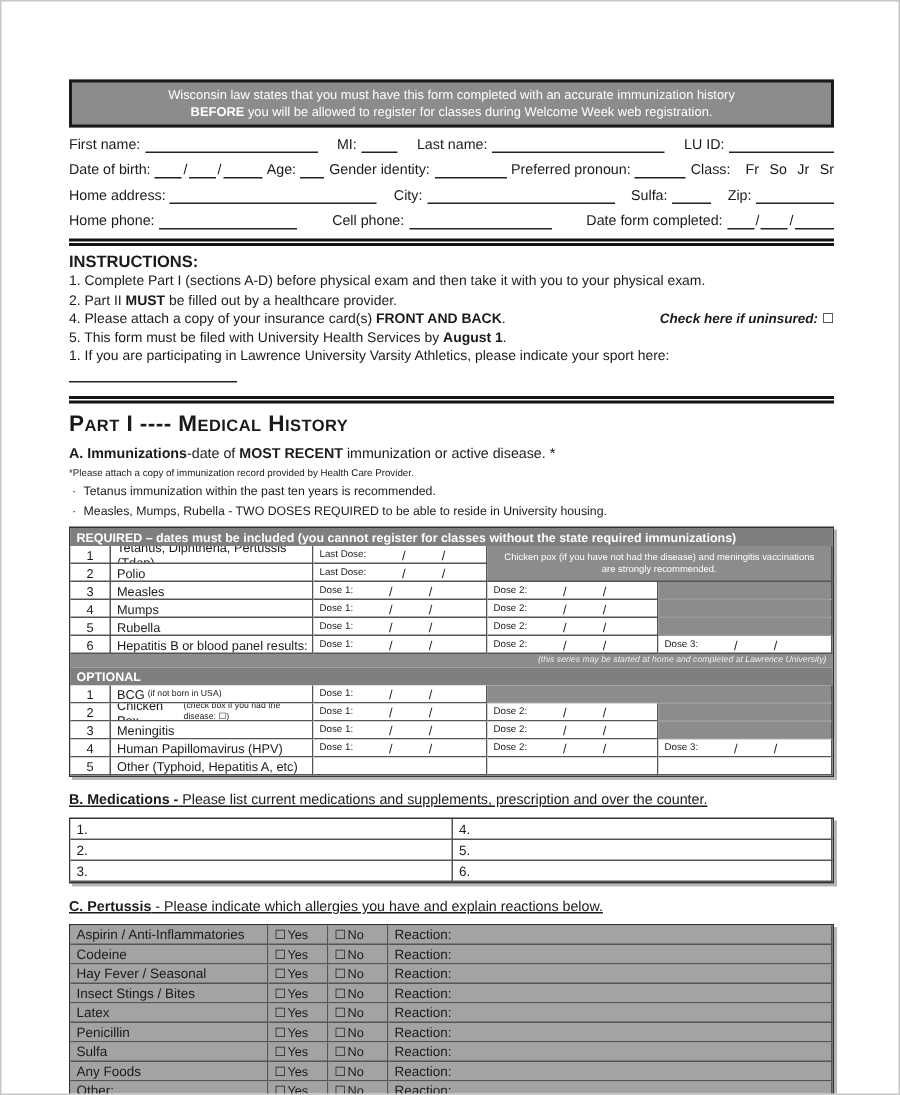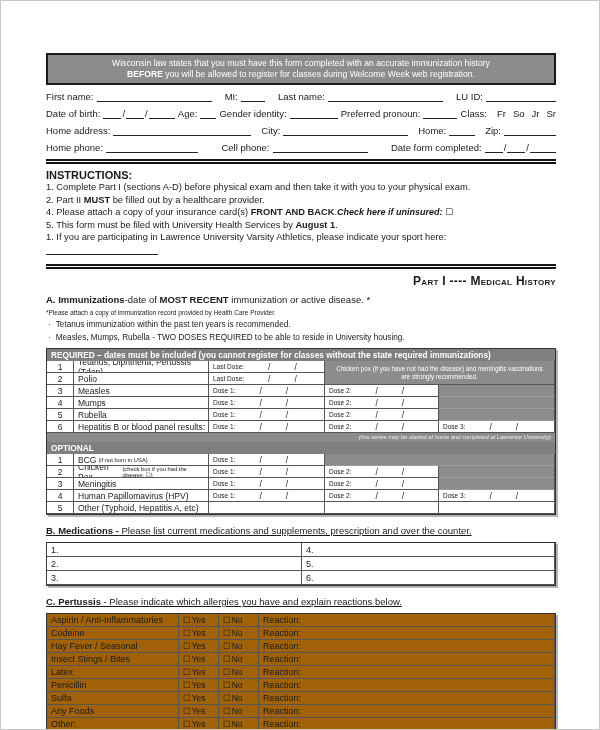--- a/index.html
+++ b/index.html
@@ -18,25 +18,25 @@
   .fg{display:flex;align-items:flex-end;}
   .lbl{padding-right:3px;}
   .blank{border-bottom:1px solid #222;height:10px;display:inline-block;}
   .slash{padding:0 1px;}
   .copt{margin-left:7px;}
 
   .rule{height:1px;border-top:2px solid #141414;border-bottom:2px solid #141414;margin-top:6px;}
 
   .ins-title{font-weight:bold;font-size:11px;margin-top:5px;}
   .ins-item{font-size:9.3px;line-height:11.5px;margin-top:1px;}
-  .ins-flex{display:flex;justify-content:flex-start;align-items:flex-end;}
+  .ins-flex{display:flex;justify-content:space-between;align-items:flex-end;}
   .unins{font-size:9px;font-style:italic;font-weight:bold;}
   .cb{font-style:normal;font-weight:normal;}
 
-  .part-head{font-weight:bold;font-variant:small-caps;text-align:right;font-size:12px;margin-top:5px;letter-spacing:0.3px;}
+  .part-head{font-weight:bold;font-variant:small-caps;text-align:left;font-size:15px;margin-top:5px;letter-spacing:0.3px;}
   .a-line{font-size:9.5px;margin-top:6px;}
   .a-foot{font-size:6.5px;margin-top:4px;}
   .a-bullet{font-size:8.2px;margin-top:4px;padding-left:2px;}
   .bullet{margin-right:5px;}
 
   
   .tbl{border:1px solid #333;box-shadow:2px 2px 0 #b5b5b5;margin-top:6px;background:#fff;}
   .bar{background:#7f7f7f;color:#fff;font-weight:bold;font-size:8.3px;padding:1.5px 4px;line-height:9px;}
   .grid{display:grid;grid-template-columns:27px 135px 116px 114px 1fr;grid-auto-rows:12px;grid-auto-flow:row;}
   .cell{border-right:1px solid #555;border-bottom:1px solid #555;overflow:hidden;
@@ -52,21 +52,21 @@
     padding:0 10px;justify-content:center;}
   .series-band{background:#8c8c8c;color:#efefef;font-style:italic;font-size:5.8px;
     text-align:right;padding:1px 4px;line-height:7px;}
 
   .sec-head{font-size:9.5px;margin-top:10px;text-decoration:underline;}
   .meds{display:grid;grid-template-columns:255px 1fr;grid-auto-rows:14px;}
   .mcell{border-right:1px solid #555;border-bottom:1px solid #555;font-size:9px;
     padding-left:4px;display:flex;align-items:center;background:#fff;}
   .allergies{display:grid;grid-template-columns:132px 40px 40px 1fr;grid-auto-rows:13px;}
   .acell{border-right:1px solid #555;border-bottom:1px solid #555;font-size:9px;
-    padding-left:4px;display:flex;align-items:center;background:#a16207;overflow:hidden;}
+    padding-left:4px;display:flex;align-items:center;background:#a3a3a3;overflow:hidden;}
   .aopt{font-size:8.5px;}
   .cbx{margin-right:1px;}
 </style>
 </head>
 <body>
 
 <div class="canvas">
   <div class="content">
 
     <div class="banner">
@@ -126,21 +126,21 @@
     <div class="frow">
       <span class="fg">
           <span class="lbl">Home address:</span>
           <span class="blank" style="width:138px"></span>
         </span>
       <span class="fg">
           <span class="lbl">City:</span>
           <span class="blank" style="width:125px"></span>
         </span>
       <span class="fg">
-          <span class="lbl">Home:</span>
+          <span class="lbl">Sulfa:</span>
           <span class="blank" style="width:26px"></span>
         </span>
       <span class="fg">
           <span class="lbl">Zip:</span>
           <span class="blank" style="width:52px"></span>
         </span>
     </div>
 
     <div class="frow">
       <span class="fg">

